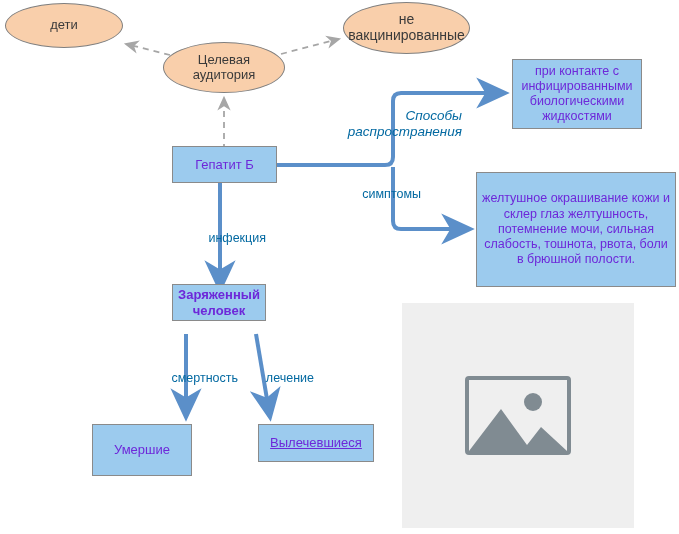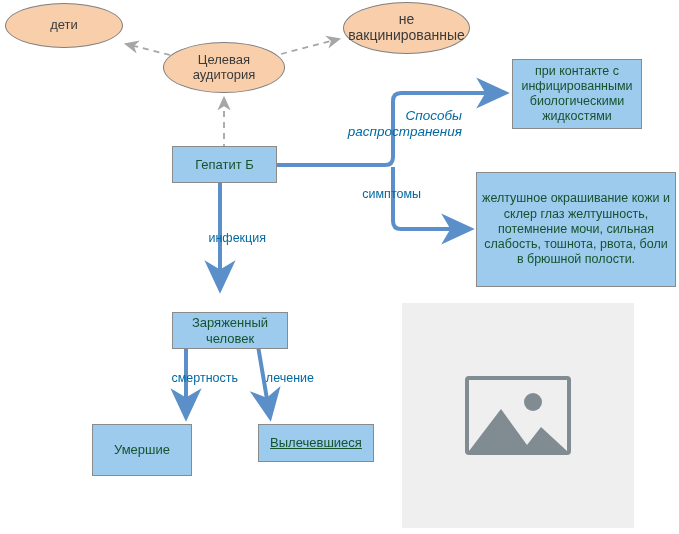--- a/index.html
+++ b/index.html
@@ -42,21 +42,21 @@
     box-sizing: border-box;
   }
   .box {
     position: absolute;
     background: #9CCBEE;
     border: 1.6px solid #8A8A8A;
     display: flex;
     align-items: center;
     justify-content: center;
     text-align: center;
-    color: #14532d;
+    color: #6d28d9;
     font-size: 13px;
     line-height: 1.18;
     box-sizing: border-box;
     padding: 2px 4px;
   }
   .box.small-text {
     font-size: 12.5px;
     line-height: 1.22;
   }
 
@@ -123,21 +123,21 @@
 
   <div class="ellipse" style="left:343px; top:2px; width:127px; height:52px; white-space:pre-line; font-size:14px;">не
 вакцинированные</div>
 
   <div class="box" style="left:172px; top:146px; width:105px; height:37px;text-align:center;">Гепатит Б</div>
 
   <div class="box small-text" style="left:512px; top:59px; width:130px; height:70px;">при контакте с инфицированными биологическими жидкостями</div>
 
   <div class="box small-text" style="left:476px; top:172px; width:200px; height:115px;">желтушное окрашивание кожи и склер глаз желтушность, потемнение мочи, сильная слабость, тошнота, рвота, боли в брюшной полости.</div>
 
-  <div class="box" style="left:172px; top:312px; width:116px; height:37px; white-space:pre-line;">Заряженный
+  <div class="box" style="left:172px; top:284px; width:94px; height:37px; white-space:pre-line;font-weight:bold;">Заряженный
 человек</div>
 
   <div class="box" style="left:92px; top:424px; width:100px; height:52px;">Умершие</div>
 
   <div class="box" style="left:258px; top:424px; width:116px; height:38px;text-decoration:underline;">Вылечевшиеся</div>
 
   <div class="edge-label italic" style="left:317px; top:108px; width:145px;">Способы
 распространения</div>
 
   <div class="edge-label" style="left:331px; top:187px; width:90px;">симптомы</div>

